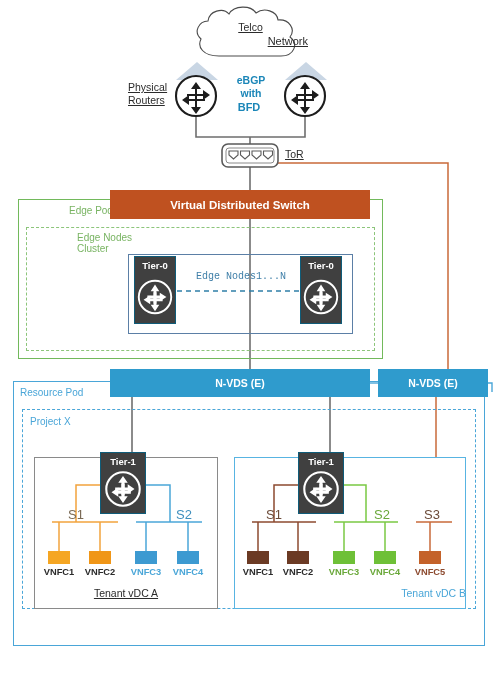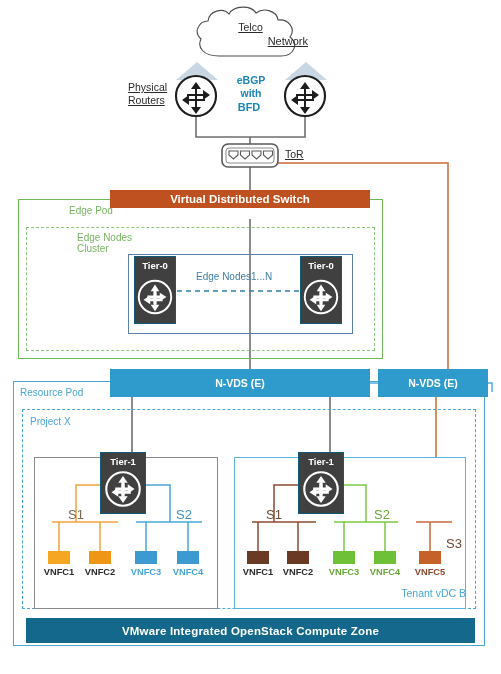--- a/index.html
+++ b/index.html
@@ -26,21 +26,21 @@
   .provider-box{border:1.3px solid #5b7fa6;}
   .resource-pod{border:1.4px solid #4aa6d8;}
   .project-x{border:1.4px dashed #4aa6d8;}
   .vdc-a{border:1.6px solid #8a8a8a;background:#ffffff;}
   .vdc-b{border:1.4px solid #58b4e2;background:#ffffff;}
   .outer-frame{border:1.4px solid #9fb8c9;}
 
   
   .t-green{color:#79b463;font-size:10px;margin-left:44px;}
   .t-dark{color:#2b2b2b;text-decoration:underline;}
-  .t-blue{color:#3f7fa8;}
+  .t-blue{color:#3f7fa8;font-family:Liberation Mono, monospace;}
   .t-blue2{color:#4aa6d8;}
   .t-teal{color:#1b86b8;}
 
   
   .router-tile{position:absolute;background:#404040;border:1px solid #0f5c79;
                box-sizing:border-box;}
   .router-tile .tlabel{position:absolute;left:0;right:0;top:3px;text-align:center;
                color:#ffffff;font-size:9.5px;font-weight:bold;}
   .router-tile svg{position:absolute;left:50%;transform:translateX(-50%);}
 
@@ -167,21 +167,21 @@
       <circle cx="22" cy="22" r="17" fill="none" stroke="#ffffff" stroke-width="2"></circle>
       <g fill="#ffffff">
         <path d="M20.5,29 L20.5,16 L17.5,16 L22,9 L26.5,16 L23.5,16 L23.5,29 Z"></path>
         <path d="M14,20.5 L27,20.5 L27,17.5 L34,22 L27,26.5 L27,23.5 L14,23.5 Z"></path>
         <path d="M30,23.5 L17,23.5 L17,20.5 L10,25 L17,29.5 L17,26.5 L30,26.5 Z"></path>
         <path d="M23.5,17 L23.5,30 L26.5,30 L22,37 L17.5,30 L20.5,30 L20.5,17 Z"></path>
       </g>
     </svg>
   </div>
 
-  <div class="box vds-bar" style="left:110px;top:190px;width:260px;height:18px;">
+  <div class="box vds-bar" style="left:110px;top:190px;width:260px;height:29px;">
     <span>Virtual Distributed Switch</span>
   </div>
 
   <div class="box resource-pod" style="left:13px;top:381px;width:472px;height:265px;"></div>
   <div class="lbl t-blue2" style="left:20px;top:387px;font-size:10px;">Resource Pod</div>
 
   <div class="box project-x" style="left:22px;top:409px;width:454px;height:200px;"></div>
   <div class="lbl t-blue2" style="left:30px;top:416px;font-size:10px;">Project X</div>
 
   <div class="box nvds-bar" style="left:110px;top:369px;width:260px;height:28px;">
@@ -193,20 +193,21 @@
 
   <svg class="lines" width="501" height="674">
     <g stroke="#4aa6d8" stroke-width="1.4" fill="none">
       <path d="M370,383 L378,383"></path>
       <path d="M13,383 L110,383" opacity="0"></path>
       <path d="M488,383 L492,383 L492,392"></path>
     </g>
   </svg>
 
   <div class="box vdc-a" style="left:34px;top:457px;width:184px;height:152px;"></div>
+  <div class="lbl t-dark" style="left:34px;top:588px;width:184px;text-align:center;font-size:10.5px;">Tenant vDC A</div>
 
   <div class="router-tile" style="left:100px;top:452px;width:46px;height:62px;">
     <div class="tlabel">Tier-1</div>
     <svg style="top:13px;" width="46" height="46" viewBox="0 0 44 44">
       <circle cx="22" cy="22" r="16" fill="none" stroke="#ffffff" stroke-width="2"></circle>
       <g fill="#ffffff">
         <path d="M20.5,28 L20.5,16 L17.5,16 L22,9.5 L26.5,16 L23.5,16 L23.5,28 Z"></path>
         <path d="M14.5,20.5 L26.5,20.5 L26.5,17.5 L33,22 L26.5,26.5 L26.5,23.5 L14.5,23.5 Z"></path>
         <path d="M29.5,23.5 L17.5,23.5 L17.5,20.5 L11,25 L17.5,29.5 L17.5,26.5 L29.5,26.5 Z"></path>
         <path d="M23.5,17 L23.5,29 L26.5,29 L22,35.5 L17.5,29 L20.5,29 L20.5,17 Z"></path>
@@ -278,36 +279,33 @@
     </g>
 
     <g stroke="#c96a3a" stroke-width="1.5" fill="none">
       <path d="M416,522 L452,522"></path>
       <path d="M436,522 L436,551" opacity="0"></path>
       <path d="M430,522 L430,551"></path>
     </g>
   </svg>
   <div class="slabel" style="left:266px;top:507px;color:#6b4a38;">S1</div>
   <div class="slabel" style="left:374px;top:507px;color:#6aa83a;">S2</div>
-  <div class="slabel" style="left:424px;top:536px;color:#6b4a38;margin-left:22px;">S3</div>
+  <div class="slabel" style="left:424px;top:507px;color:#6b4a38;">S3</div>
 
   <div class="vnfc-box" style="left:247px;top:551px;width:22px;height:13px;background:#6b3a24;"></div>
   <div class="vnfc-lbl" style="left:232px;top:567px;width:52px;color:#2b2b2b;">VNFC1</div>
 
   <div class="vnfc-box" style="left:287px;top:551px;width:22px;height:13px;background:#6b3a24;"></div>
   <div class="vnfc-lbl" style="left:272px;top:567px;width:52px;color:#2b2b2b;">VNFC2</div>
 
   <div class="vnfc-box" style="left:333px;top:551px;width:22px;height:13px;background:#6ec037;"></div>
   <div class="vnfc-lbl" style="left:318px;top:567px;width:52px;color:#6aa83a;">VNFC3</div>
 
   <div class="vnfc-box" style="left:374px;top:551px;width:22px;height:13px;background:#6ec037;"></div>
   <div class="vnfc-lbl" style="left:359px;top:567px;width:52px;color:#6aa83a;">VNFC4</div>
 
   <div class="vnfc-box" style="left:419px;top:551px;width:22px;height:13px;background:#c4622a;"></div>
   <div class="vnfc-lbl" style="left:404px;top:567px;width:52px;color:#8c4a2f;">VNFC5</div>
 
   <div class="box outer-frame" style="left:13px;top:381px;width:472px;height:265px;border-color:#9fb8c9;opacity:0;"></div>
 
-  <div class="box zone-bar" style="left:26px;top:618px;width:449px;height:25px;">
-    <span>VMware Integrated OpenStack Compute Zone</span>
-  </div>
 
 </div>
 
 </body></html>

